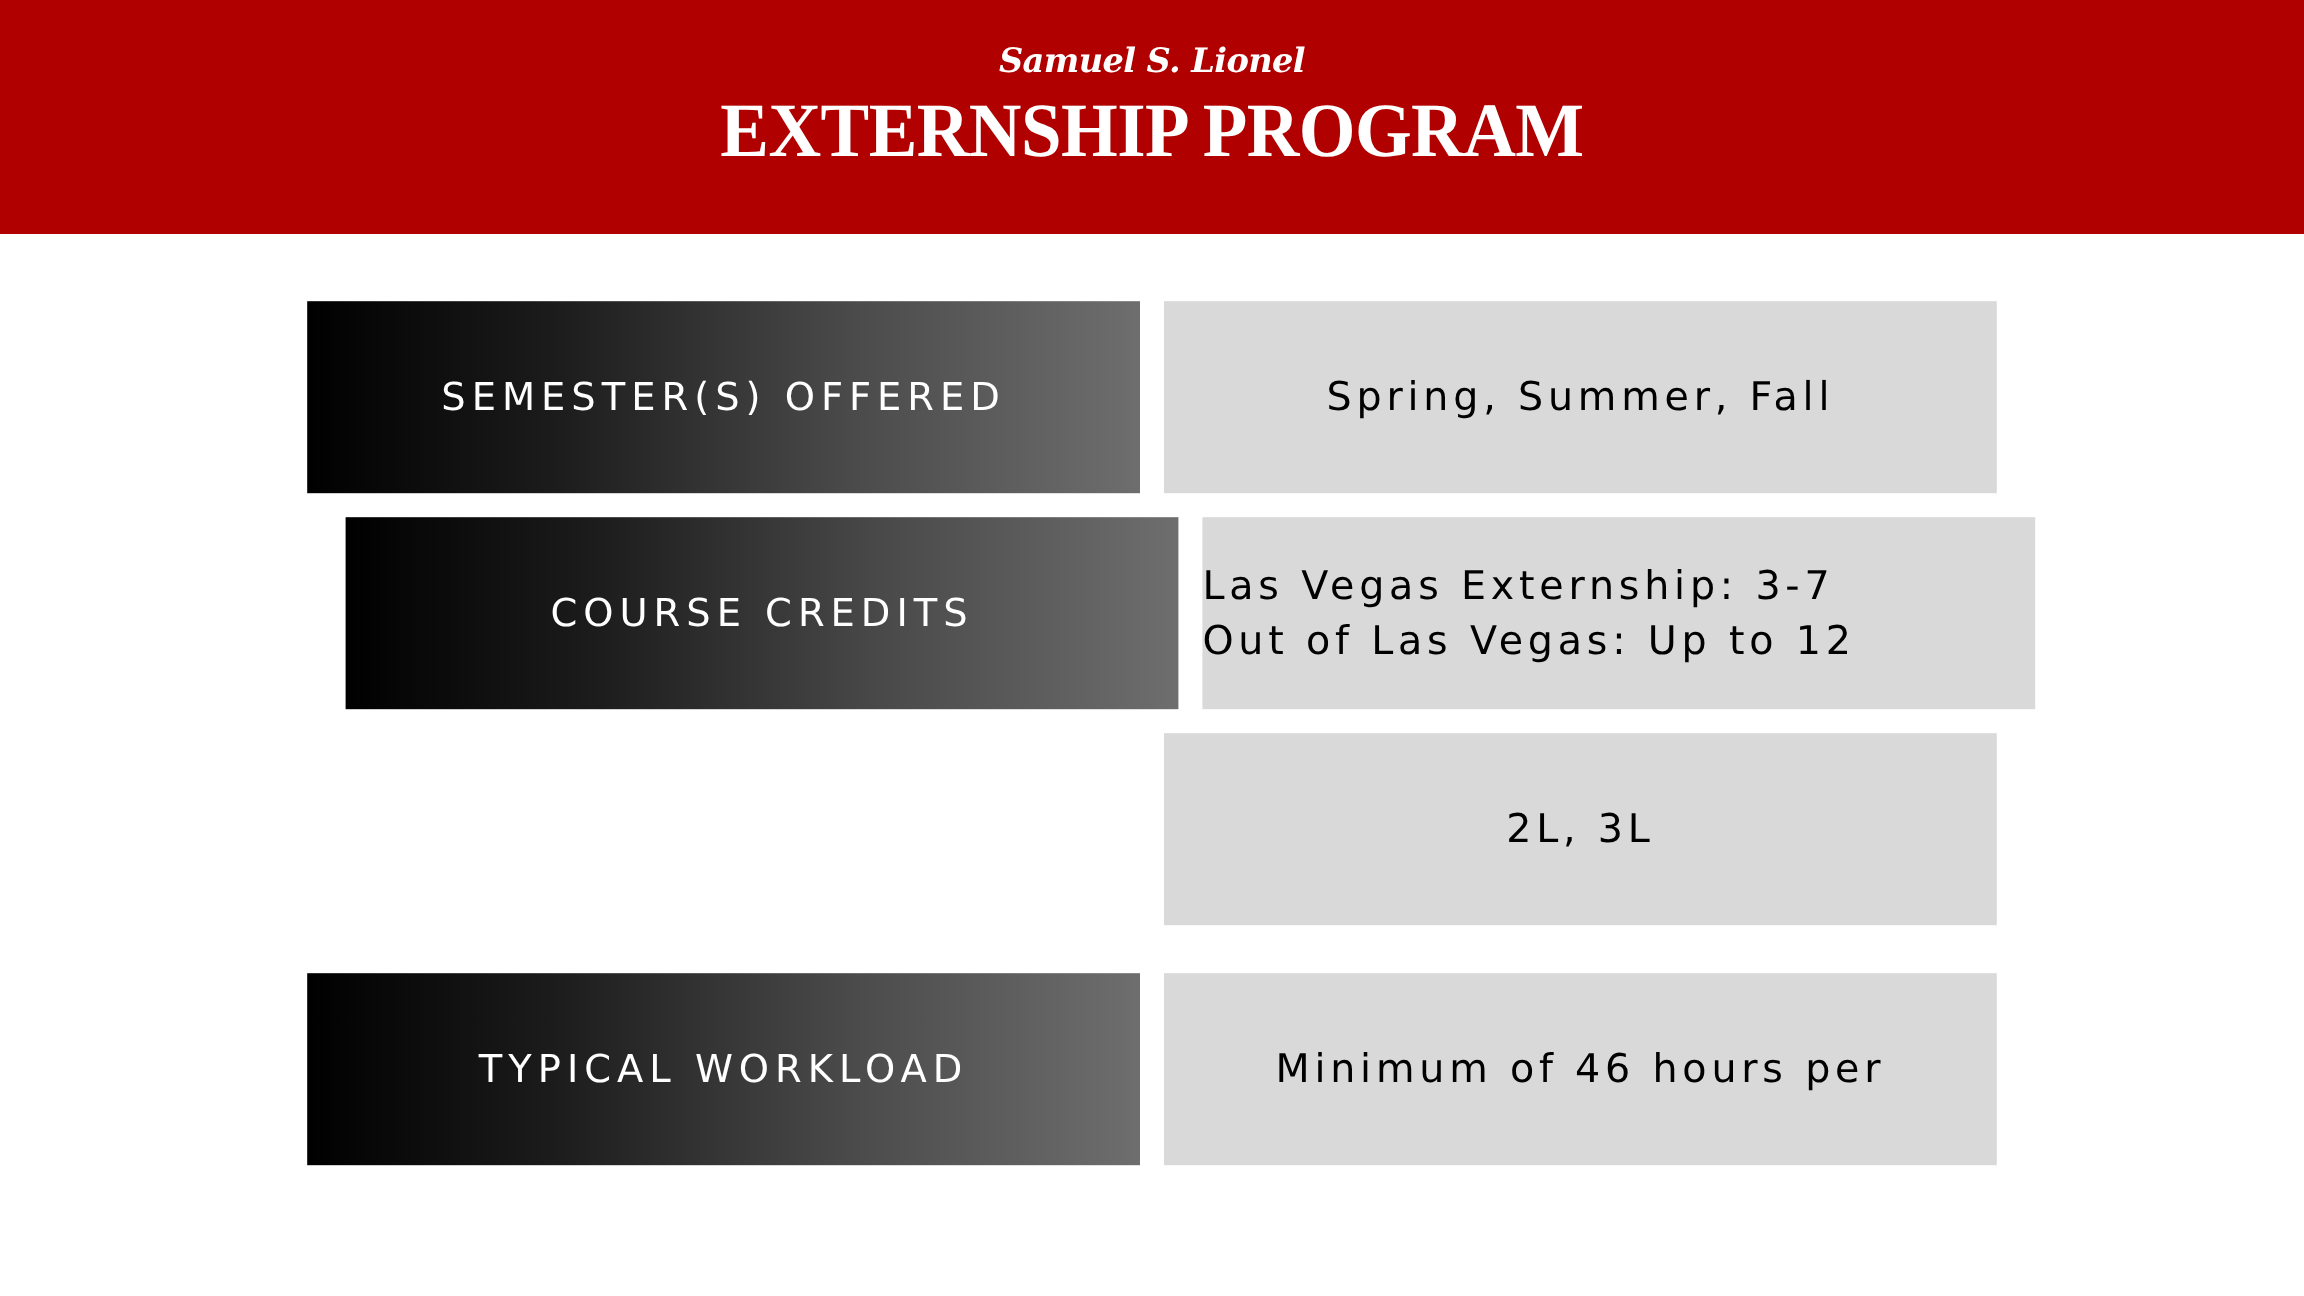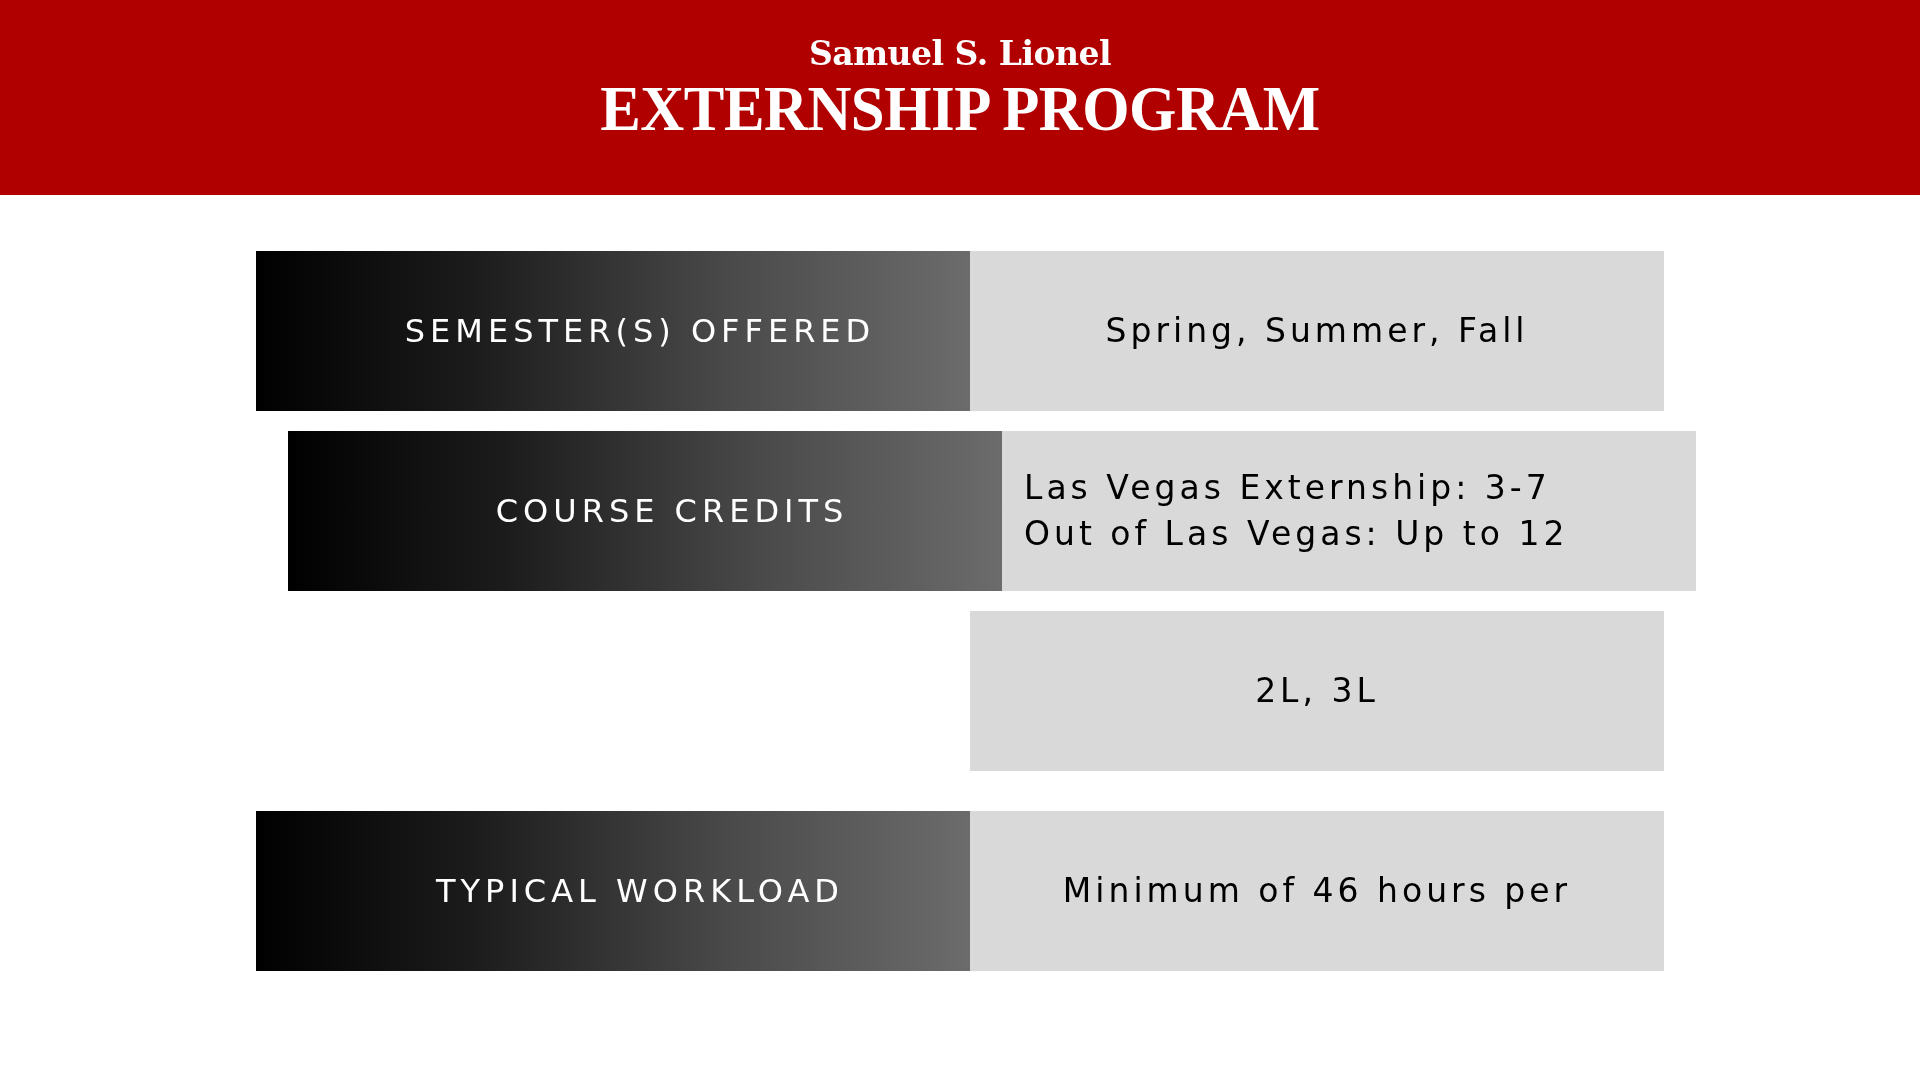--- a/index.html
+++ b/index.html
@@ -6,43 +6,43 @@
     body {
       width: 1920px; height: 1080px; background: #ffffff; position: relative; overflow: hidden;
       font-family: "DejaVu Sans", sans-serif;
     }
     .header {
       position: absolute; left: 0; top: 0; width: 1920px; height: 195px; background: #b00000;
       text-align: center; color: #ffffff;
     }
     .subtitle {
       position: absolute; left: 0; right: 0; top: 34px;
-      font-family: "DejaVu Serif", serif; font-weight: bold;
-      font-size: 33px; letter-spacing: -0.5px;
+      font-family: "DejaVu Serif", serif; font-style: italic; font-weight: bold;
+      font-size: 28px; letter-spacing: -0.5px;
     }
     .title {
       position: absolute; left: 0; right: 0; top: 72px;
       font-family: "Liberation Serif", serif; font-weight: bold;
       font-size: 64px; letter-spacing: -0.5px; transform: scaleX(0.95);
     }
     .table { position: absolute; left: 256px; top: 251px; width: 1408px; }
     .row { position: absolute; left: 0; width: 1408px; height: 160px; }
     .label-cell {
       position: absolute; left: 0; top: 0; width: 694px; height: 160px;
       background: linear-gradient(to right, #000000 0%, #1c1c1c 30%, #4a4a4a 65%, #6e6e6e 100%);
       display: flex; align-items: center; justify-content: center;
-      color: #ffffff; font-size: 32px; letter-spacing: 5px; text-transform: uppercase; padding-left: 37px;
+      color: #ffffff; font-size: 32px; letter-spacing: 5px; text-transform: uppercase;
     }
     .value-cell {
       position: absolute; left: 714px; top: 0; width: 694px; height: 160px; background: #d9d9d9;
       display: flex; align-items: center; justify-content: center; flex-direction: column;
       color: #000000; font-size: 33px; letter-spacing: 4px; line-height: 46px; text-align: right;
       box-sizing: border-box;
     }
-    .value-cell.left { align-items: flex-start; padding-left: 22px; text-align: left; }
+    .value-cell.left { align-items: flex-start; text-align: left; }
   </style>
 </head>
 <body>
 
 <div class="header">
   <div class="subtitle">Samuel S. Lionel</div>
   <div class="title">EXTERNSHIP PROGRAM</div>
 </div>
 
 <div class="table">

